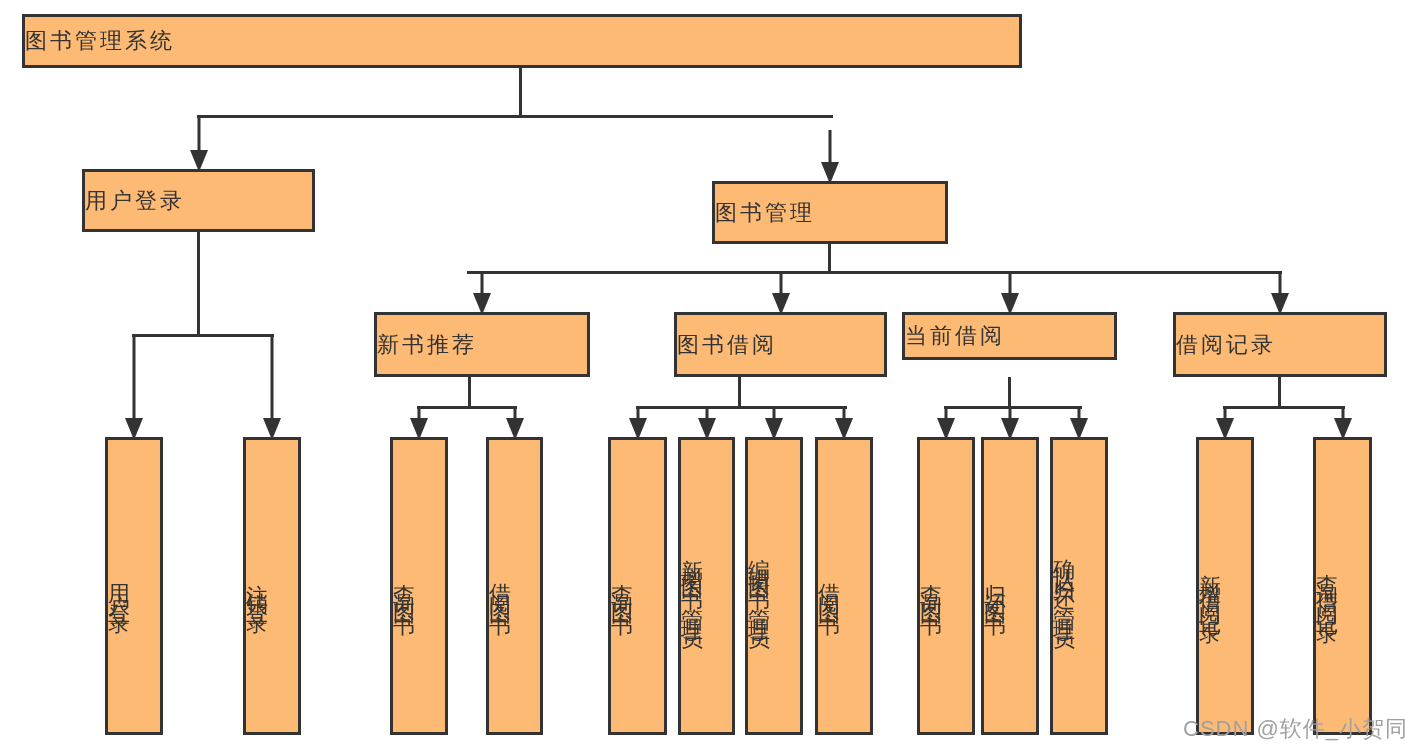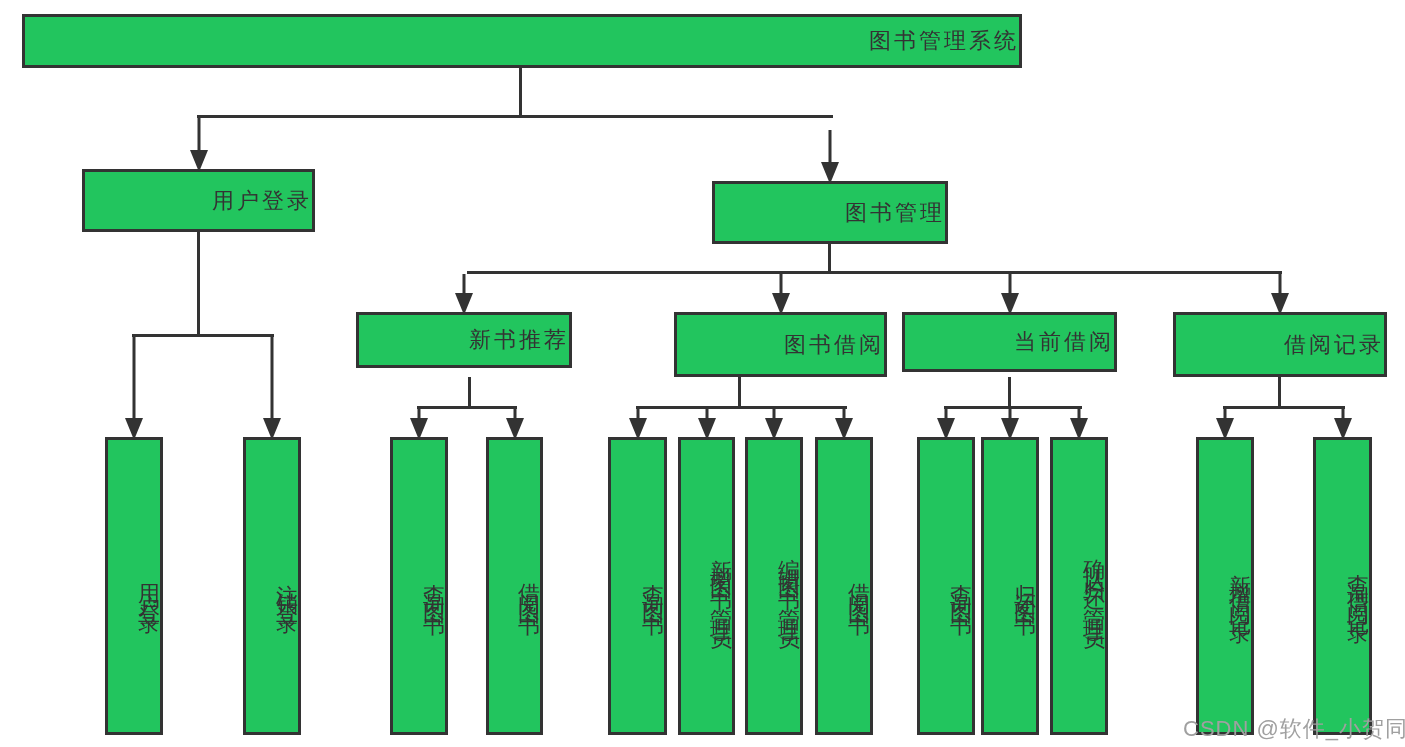--- a/index.html
+++ b/index.html
@@ -12,21 +12,21 @@
   body{
     width:1405px;height:747px;background:var(--bg);
     font-family:"Liberation Sans","DejaVu Sans",sans-serif;
     position:relative;overflow:hidden;color:var(--text);
   }
   .stage{position:absolute;left:0;top:0;width:1405px;height:747px;}
 
   
   .box{
     position:absolute;box-sizing:border-box;border:3px solid var(--line);
-    background:#22c55e;display:flex;align-items:center;justify-content:flex-end;
+    background:#fdba74;display:flex;align-items:center;justify-content:flex-start;
   }
   .hbox .lbl{font-size:22px;letter-spacing:3px;white-space:nowrap;}
   .vbox .lbl{
     writing-mode:vertical-rl;text-orientation:mixed;
     font-size:22px;letter-spacing:10px;line-height:1;white-space:nowrap;
   }
 
   
   .arrowed::before{
     content:"";position:absolute;top:-22px;left:50%;transform:translateX(-50%);
@@ -44,23 +44,23 @@
 
   
   .vline,.hline{position:absolute;background:var(--line);}
   .vline{width:3px;}
   .hline{height:3px;}
 
   
   .b-root{left:22px;top:14px;width:1000px;height:54px;}
   .b-user{left:82px;top:169px;width:233px;height:63px;}
   .b-mgmt{left:712px;top:181px;width:236px;height:63px;}
-  .b-l3-1{left:356px;top:312px;width:216px;height:56px;padding-left:22px;}
+  .b-l3-1{left:374px;top:312px;width:216px;height:65px;}
   .b-l3-2{left:633px;top:312px;width:213px;height:65px;margin-left:41px;}
-  .b-l3-3{left:902px;top:312px;width:215px;height:60px;}
+  .b-l3-3{left:902px;top:312px;width:215px;height:48px;}
   .b-l3-4{left:1173px;top:312px;width:214px;height:65px;}
   .vbox{top:437px;height:298px;}
   .b-lf-0{left:105px;width:58px;}
   .b-lf-1{left:243px;width:58px;}
   .b-lf-2{left:390px;width:58px;}
   .b-lf-3{left:486px;width:57px;}
   .b-lf-4{left:608px;width:59px;}
   .b-lf-5{left:678px;width:57px;}
   .b-lf-6{left:745px;width:58px;}
   .b-lf-7{left:815px;width:58px;}

